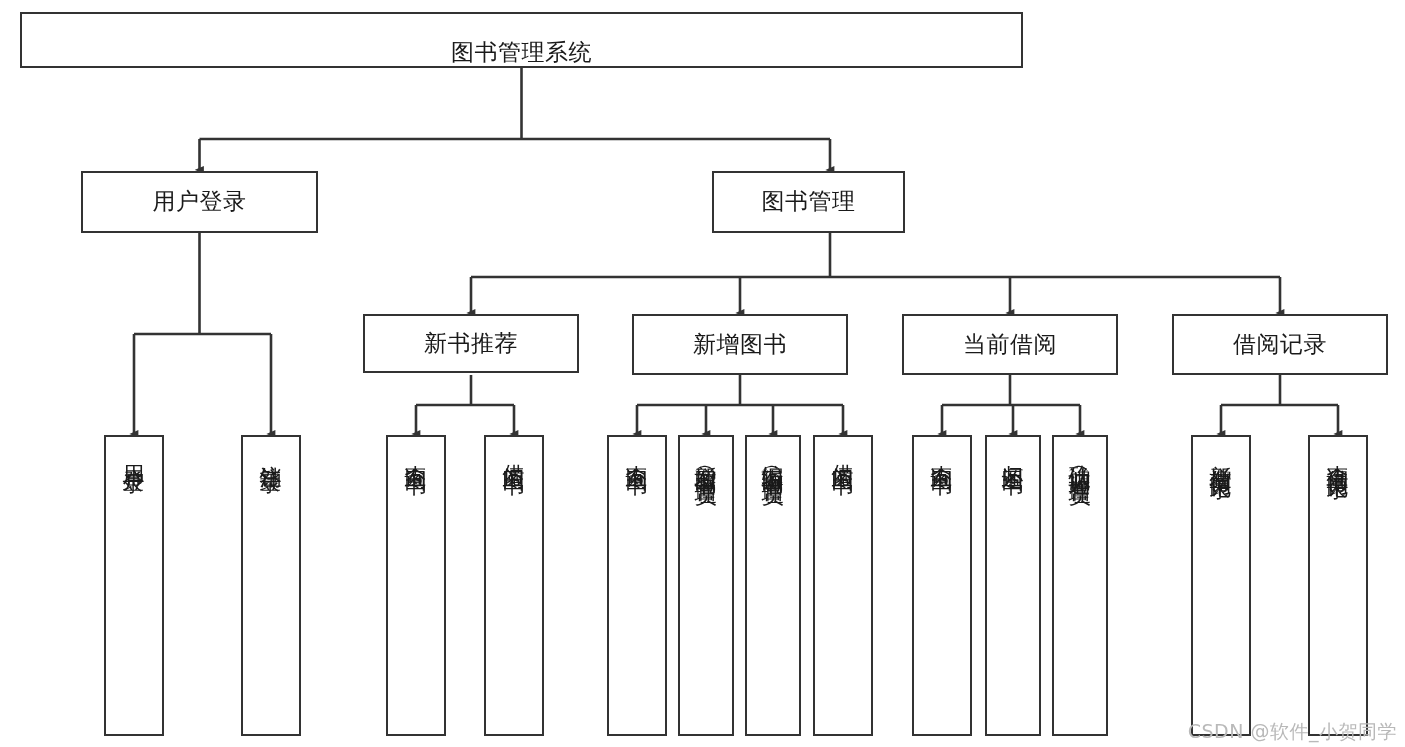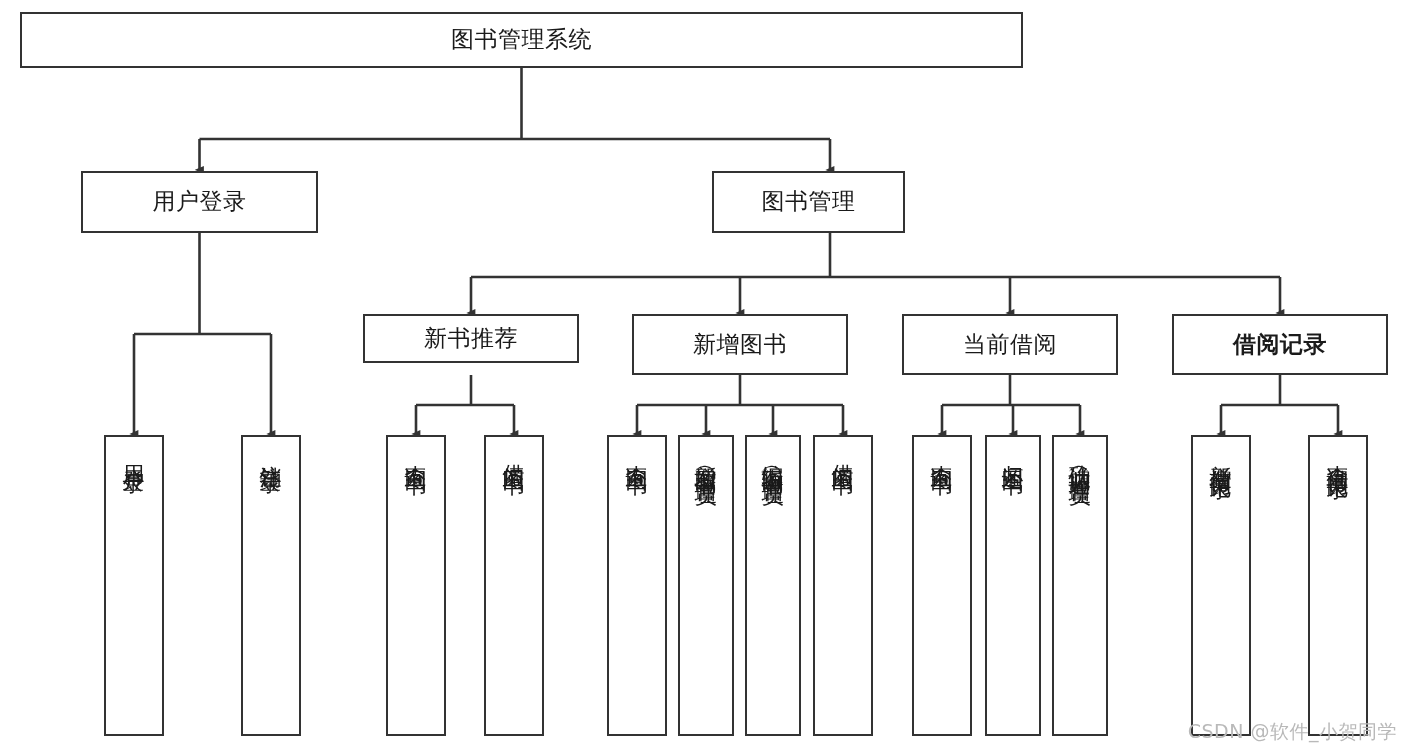--- a/index.html
+++ b/index.html
@@ -117,39 +117,39 @@
         <path d="M1013,405 L1013,434" marker-end="url(#arrowhead)"></path>
         <path d="M1080,405 L1080,434" marker-end="url(#arrowhead)"></path>
         <path d="M1280,375 L1280,405"></path>
         <path d="M1221,405 L1338,405"></path>
         <path d="M1221,405 L1221,434" marker-end="url(#arrowhead)"></path>
         <path d="M1338,405 L1338,434" marker-end="url(#arrowhead)"></path>
       </g>
   </svg>
 
   <div id="nodes-layer">
-      <div class="node horiz" style="left: 20px; top: 12px; width: 1003px; height: 56px;">
+      <div class="node horiz" style="left: 20px; top: 12px; width: 1003px; height: 56px; align-items: flex-end;">
         <span class="node-label">图书管理系统</span>
       </div>
       <div class="node horiz" style="left: 81px; top: 171px; width: 237px; height: 62px;">
         <span class="node-label">用户登录</span>
       </div>
       <div class="node horiz" style="left: 712px; top: 171px; width: 193px; height: 62px;">
         <span class="node-label">图书管理</span>
       </div>
-      <div class="node horiz" style="left: 363px; top: 314px; width: 216px; height: 49px;">
+      <div class="node horiz" style="left: 363px; top: 314px; width: 216px; height: 59px;">
         <span class="node-label">新书推荐</span>
       </div>
       <div class="node horiz" style="left: 632px; top: 314px; width: 216px; height: 61px;">
         <span class="node-label">新增图书</span>
       </div>
       <div class="node horiz" style="left: 902px; top: 314px; width: 216px; height: 61px; align-items: center;">
         <span class="node-label">当前借阅</span>
       </div>
-      <div class="node horiz" style="left: 1172px; top: 314px; width: 216px; height: 61px; font-weight: bold;">
+      <div class="node horiz" style="left: 1172px; top: 314px; width: 216px; height: 61px;">
         <span class="node-label">借阅记录</span>
       </div>
       <div class="node vert" style="left: 104px; top: 435px; width: 60px; height: 301px;">
         <span class="node-label">用户登录</span>
       </div>
       <div class="node vert" style="left: 241px; top: 435px; width: 60px; height: 301px;">
         <span class="node-label">注销登录</span>
       </div>
       <div class="node vert" style="left: 386px; top: 435px; width: 60px; height: 301px;">
         <span class="node-label">查询图书</span>

